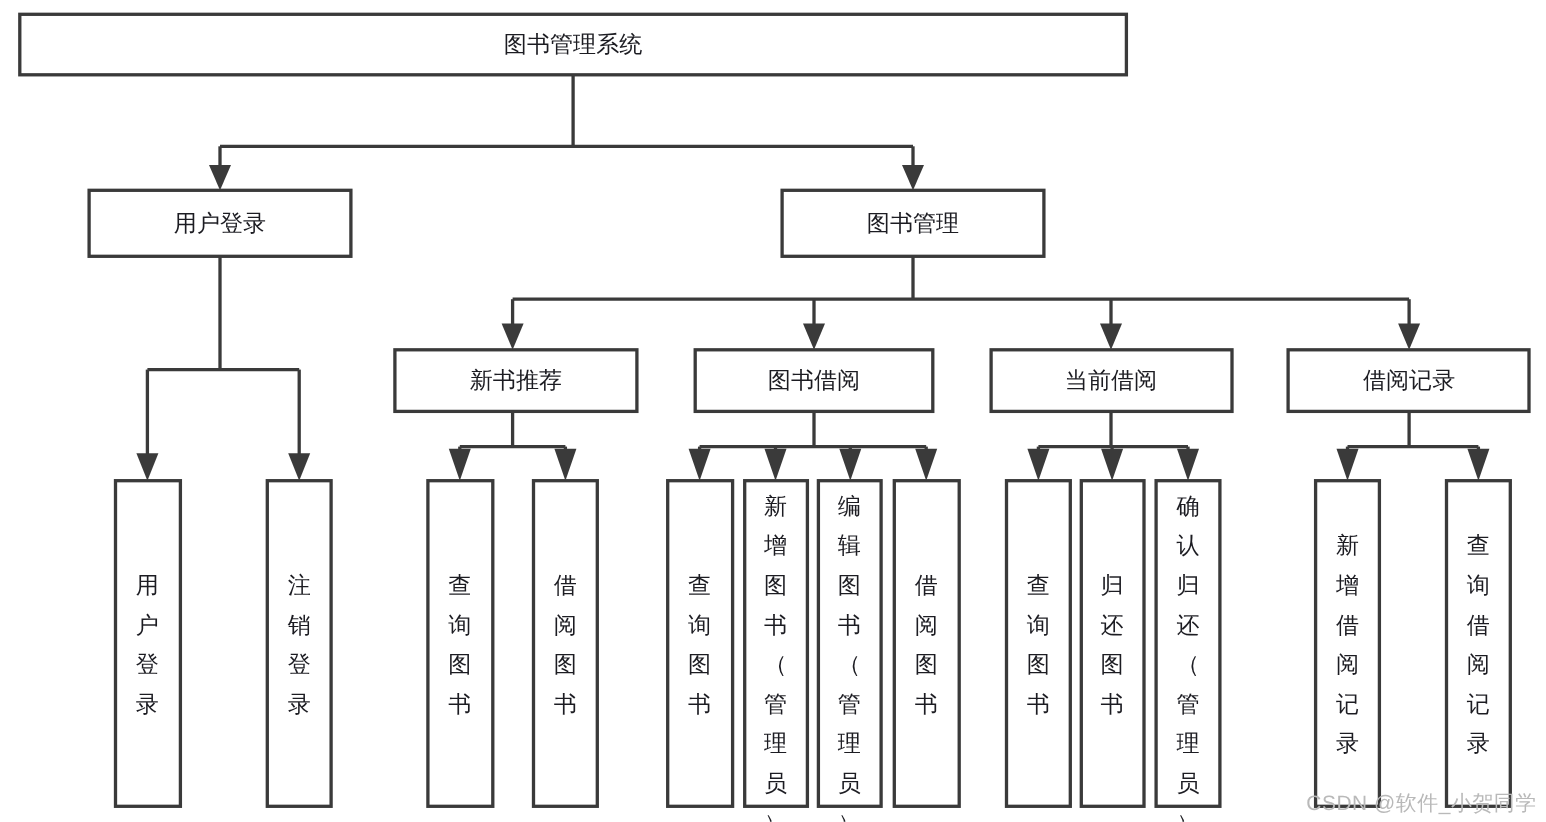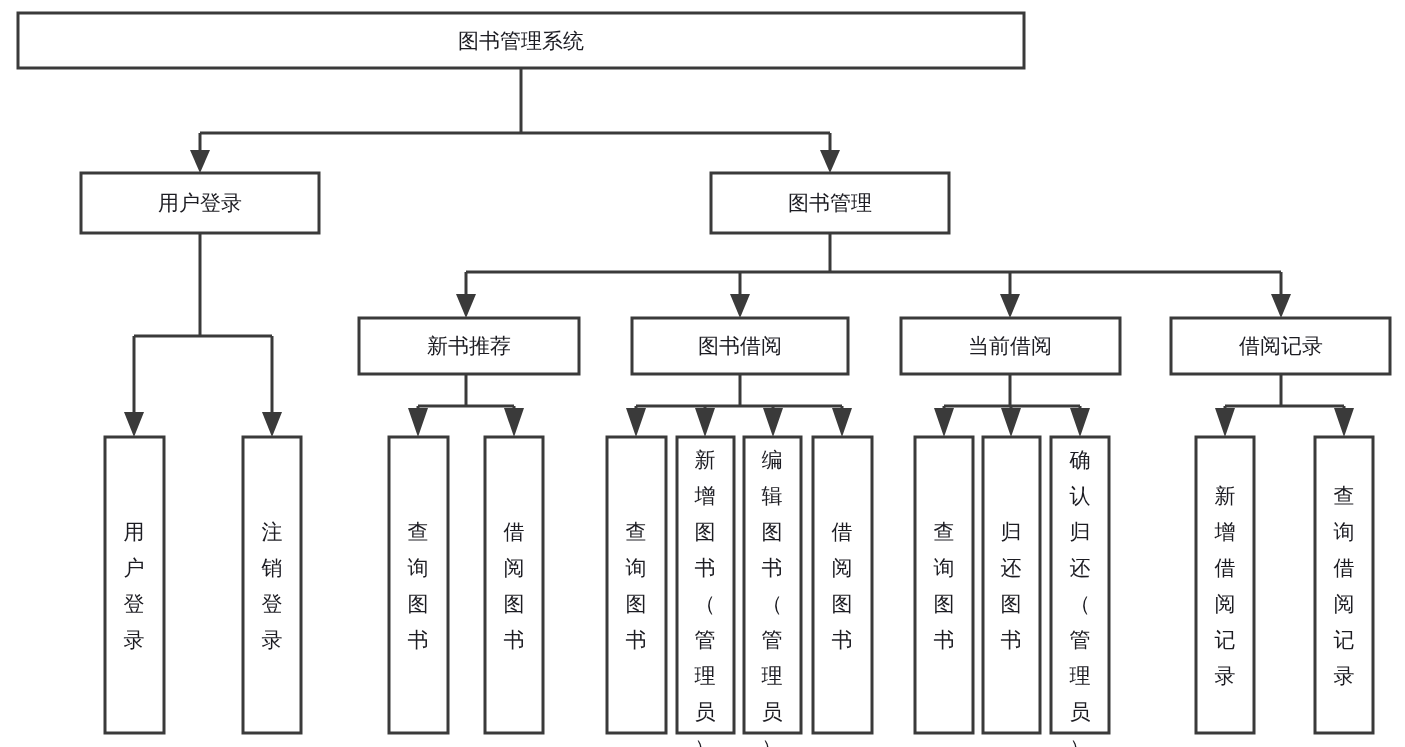--- a/index.html
+++ b/index.html
@@ -223,13 +223,14 @@
       <rect class="node-rect" x="1196" y="437" width="58" height="296"></rect>
       <text class="node-label-v" x="1225" y="0"><tspan x="1225" y="503">新</tspan><tspan x="1225" y="539">增</tspan><tspan x="1225" y="575">借</tspan><tspan x="1225" y="611">阅</tspan><tspan x="1225" y="647">记</tspan><tspan x="1225" y="683">录</tspan></text>
     </g>
     <g>
       <rect class="node-rect" x="1315" y="437" width="58" height="296"></rect>
       <text class="node-label-v" x="1344" y="0"><tspan x="1344" y="503">查</tspan><tspan x="1344" y="539">询</tspan><tspan x="1344" y="575">借</tspan><tspan x="1344" y="611">阅</tspan><tspan x="1344" y="647">记</tspan><tspan x="1344" y="683">录</tspan></text>
     </g>
 
   </svg>
 
+  <div class="watermark">CSDN @软件_小贺同学</div>
 </div>
 
 </body></html>

